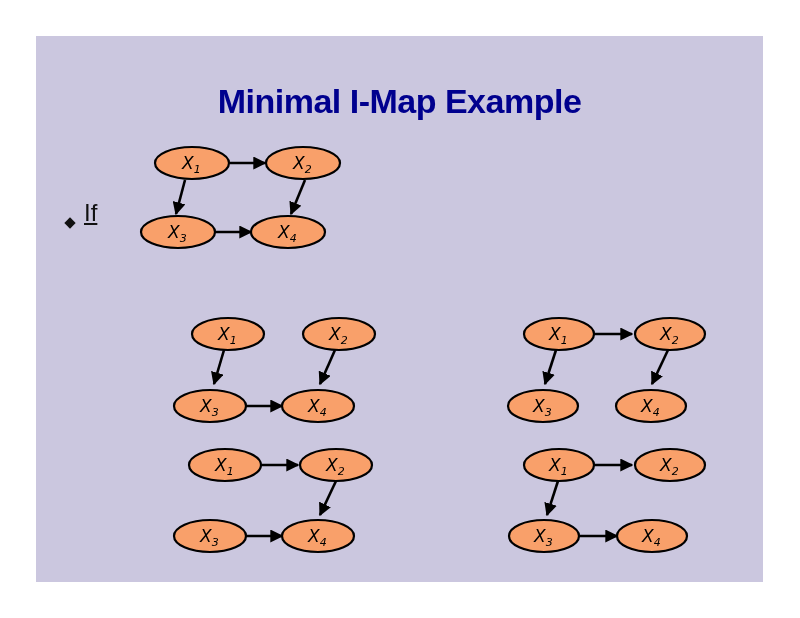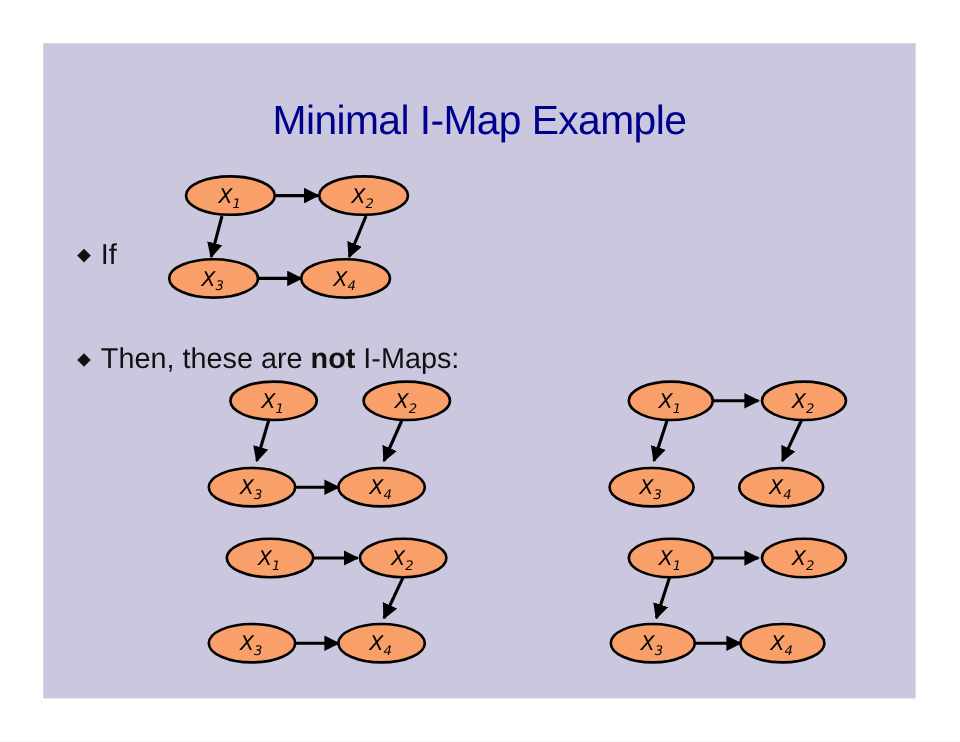--- a/index.html
+++ b/index.html
@@ -1,44 +1,38 @@
 <!DOCTYPE html>
 <html><head>
 <meta charset="utf-8">
 <style>
   html, body { margin: 0; padding: 0; background: #ffffff; }
   body { width: 800px; height: 618px; position: relative; overflow: hidden; font-family: "Liberation Sans", sans-serif; }
   .slide { position: absolute; left: 36px; top: 36px; width: 727px; height: 546px; background: #cbc7df; }
-  .title { position: absolute; left: 0; top: 46px; width: 727px; text-align: center; font-family: "Liberation Sans", sans-serif; font-weight: normal; font-size: 34px; color: #00008e; letter-spacing: -0.5px; }
-  .bullet { position: absolute; font-family: "Liberation Sans", sans-serif; font-size: 24px; color: #111; display: flex; align-items: center; }
+  .title { position: absolute; left: 0; top: 46px; width: 727px; text-align: center; font-family: "Liberation Sans", sans-serif; font-weight: bold; font-size: 34px; color: #00008e; letter-spacing: -0.5px; }
+  .bullet { position: absolute; font-family: "Liberation Sans", sans-serif; font-size: 24px; color: #111; display: flex; align-items: flex-end; text-decoration: underline; }
   .diamond { display: inline-block; width: 8px; height: 8px; background: #111; transform: rotate(45deg); margin-right: 10px; }
   .bold { font-weight: bold; }
   svg.graph { position: absolute; overflow: visible; }
   .node ellipse { fill: #f9a06a; stroke: #000; stroke-width: 2.2; }
   .node text { font-family: "DejaVu Sans", sans-serif; font-style: italic; font-size: 17px; fill: #000; }
   .node text tspan.sub { font-size: 11px; }
   .edge { stroke: #000; stroke-width: 2.6; fill: none; }
 </style>
 </head>
 <body>
 
 <div class="slide">
   <div class="title">Minimal I-Map Example</div>
 
   <div class="bullet" style="left:30px; top:163px;">
     <span class="diamond"></span>
     <span>If</span>
   </div>
 
-  <div class="bullet" style="left:30px; top:250px;">
-    <span class="diamond"></span>
-    <span style="white-space:pre;">Then, these are </span>
-    <span class="bold">not</span>
-    <span style="white-space:pre;"> I-Maps:</span>
-  </div>
 </div>
 
 <svg width="0" height="0" style="position:absolute">
   <defs>
     <marker id="arrow" viewBox="0 0 10 10" refX="9" refY="5" markerWidth="5" markerHeight="5" orient="auto-start-reverse">
       <path d="M0,0 L10,5 L0,10 z" fill="#000"></path>
     </marker>
   </defs>
 </svg>
 

